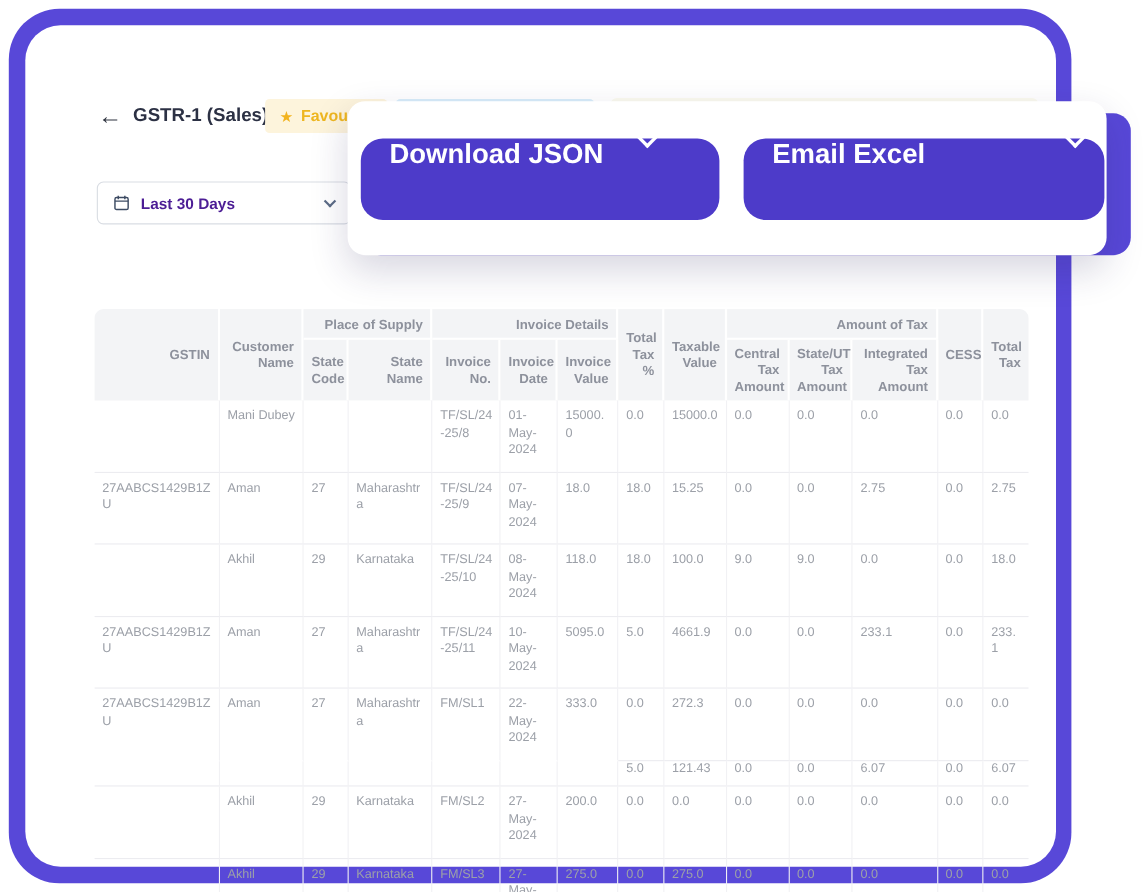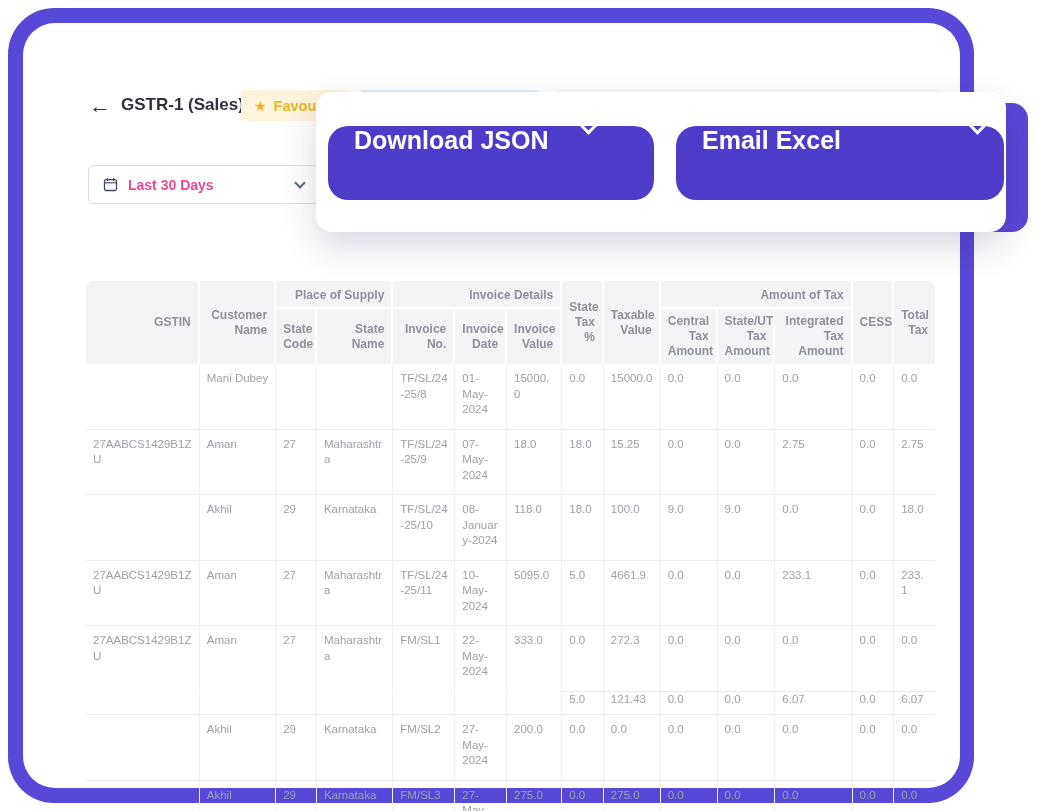--- a/index.html
+++ b/index.html
@@ -21,21 +21,21 @@
   .notice { position:absolute; left:532px; top:66px; width:389px; height:36px; background:#fbfaef; border-radius:6px;
             display:flex; align-items:center; padding:0 14px 0 26px; gap:12px; }
   .notice .txt { flex:1; font-size:10.8px; color:#33363c; }
   .notice .try { border:1px solid #3c3f45; background:#fff; border-radius:7px; padding:4px 11px; font-size:9.5px;
                  color:#6a5cdb; cursor:pointer; white-space:nowrap; }
   .notice .x { font-size:13px; font-weight:700; color:#101114; cursor:pointer; padding:0 2px; }
 
   
   .datefilter { position:absolute; left:65px; top:142px; width:231px; height:39px; border:1px solid #d9dde3; border-radius:6px;
                 background:#fff; display:flex; align-items:center; padding:0 14px; gap:10px; cursor:pointer; }
-  .datefilter .dlabel { flex:1; font-size:14px; font-weight:700; color:#ec4899; }
+  .datefilter .dlabel { flex:1; font-size:14px; font-weight:700; color:#4c1d95; }
   .cal { width:15px; height:15px; }
   .chev-sm { width:8px; height:8px; border-right:2px solid #5b6b85; border-bottom:2px solid #5b6b85;
              transform:rotate(45deg); margin-top:-4px; }
 
   
   .pop-accent { position:absolute; left:330px; top:103px; width:698px; height:129px; background:#5848d8; border-radius:16px; }
   .popover { position:absolute; left:316px; top:92px; width:690px; height:140px; background:#fff; border-radius:16px;
              box-shadow:0 14px 34px rgba(40,35,90,.18); }
   .bigbtn { position:absolute; top:34px; height:74px; background:#4d3bc9; border:none; border-radius:20px; color:#fff;
             font-family:"Liberation Sans", sans-serif; font-size:25px; font-weight:600; display:flex; align-items:flex-start;
@@ -109,21 +109,21 @@
           <col style="width: 9.1%;">
           <col style="width: 4.9%;">
           <col style="width: 4.8%;">
         </colgroup>
       <thead>
           <tr>
             <th rowspan="2">GSTIN</th>
             <th rowspan="2">Customer Name</th>
             <th colspan="2" class="grp">Place of Supply</th>
             <th colspan="3" class="grp">Invoice Details</th>
-            <th rowspan="2">State Tax %</th>
+            <th rowspan="2">Total Tax %</th>
             <th rowspan="2">Taxable Value</th>
             <th colspan="3" class="grp">Amount of Tax</th>
             <th rowspan="2">CESS</th>
             <th rowspan="2">Total Tax</th>
           </tr>
           <tr>
             <th>State Code</th>
             <th>State Name</th>
             <th>Invoice No.</th>
             <th>Invoice Date</th>
@@ -165,21 +165,21 @@
             <td>2.75</td>
             <td>0.0</td>
             <td>2.75</td>
           </tr>
           <tr>
             <td></td>
             <td>Akhil</td>
             <td>29</td>
             <td>Karnataka</td>
             <td>TF/SL/24-25/10</td>
-            <td>08-January-2024</td>
+            <td>08-May-2024</td>
             <td>118.0</td>
             <td>18.0</td>
             <td>100.0</td>
             <td>9.0</td>
             <td>9.0</td>
             <td>0.0</td>
             <td>0.0</td>
             <td>18.0</td>
           </tr>
           <tr>

